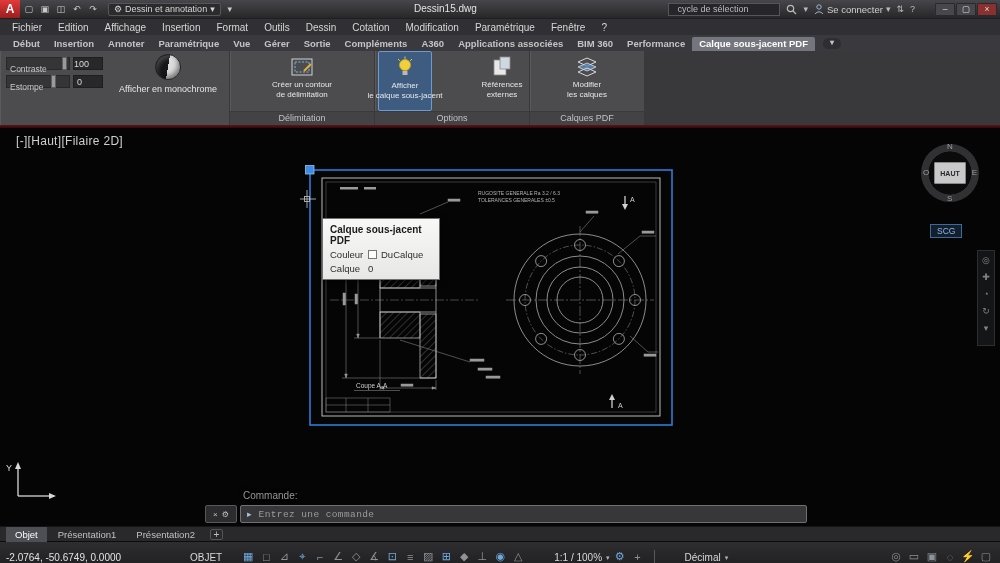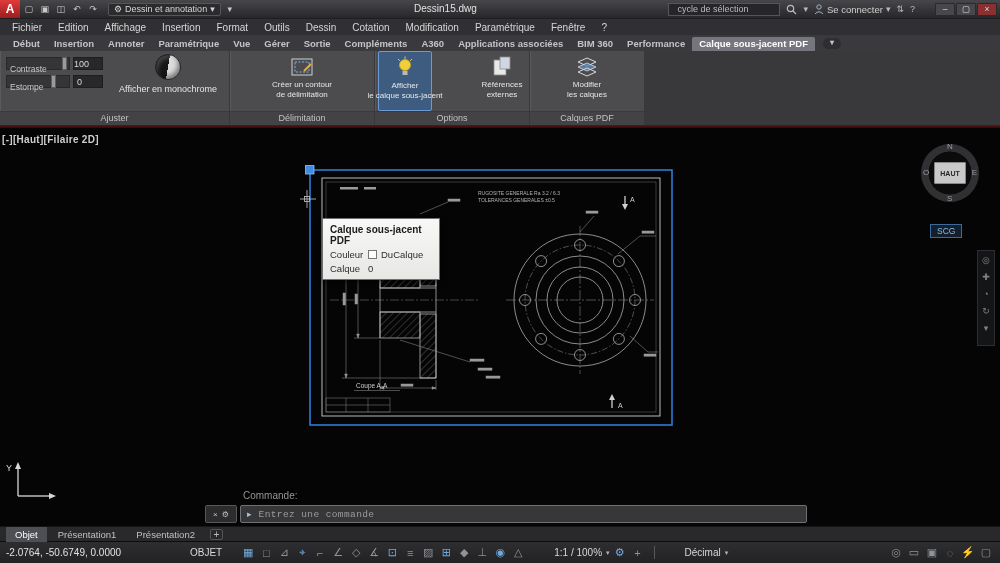--- a/index.html
+++ b/index.html
@@ -67,21 +67,21 @@
   .rbtn .tl { font-size:8px; color:#e6e6e8; text-align:center; line-height:9.5px; white-space:nowrap; }
   .rbtn.sel { background:#3d5c80; border:1px solid #6b9bd2; border-radius:2px; }
   .rbtn.sel2 { background:#3a5a80; border:1px solid #4f8fe0; border-radius:2px; }
   .delim-body { justify-content:space-around; padding:0 2px;gap:12px; }
   .opt-body { justify-content:space-between; padding:0 3px; }
   .opt-lbl { font-size:7.5px; }
   .red-strip { height:3px; background:linear-gradient(#611419,#2c0a0c); }
 
   
   .canvas { position:relative; height:398px; background:#050505; overflow:hidden; }
-  .vp-label { position:absolute; left:2px; top:6px; color:#cfcfcf; font-size:10px; letter-spacing:.3px;font-weight:bold; }
+  .vp-label { position:absolute; left:16px; top:6px; color:#cfcfcf; font-size:12px; letter-spacing:.3px; }
   .drawing { position:absolute; left:300px; top:30px; }
   .drawing text { font-family:"Liberation Sans",sans-serif; }
 
   .tooltip { position:absolute; left:322px; top:90px; width:118px; z-index:5;
              background:linear-gradient(#f8f8f7,#e7e7e5); border:1px solid #707070;
              box-shadow:2px 2px 5px rgba(0,0,0,.55); padding:5px 7px; }
   .tt-title { font-size:10px; font-weight:bold; color:#1b1b1b; margin-bottom:2px; }
   .tt-row { display:flex; align-items:center; font-size:9.5px; color:#2e2e2e; margin-top:3px; }
   .tt-label { width:38px; }
   .swatch { width:9px; height:9px; background:#fff; border:1px solid #777; margin-right:4px; }
@@ -119,21 +119,21 @@
 
   
   .layoutbar { height:15px; background:#29292c; border-top:1px solid #151517;
                display:flex; align-items:center; padding-left:6px; gap:2px; }
   .ltab { font-size:9.5px; color:#c0c0c2; padding:0 9px; height:15px; line-height:15px; }
   .ltab.active { background:#4e4e55; color:#fff; }
   .ltab-add { width:13px; height:11px; line-height:9px; text-align:center; color:#c0c0c2;
               border:1px solid #555; border-radius:2px; margin-left:4px; font-size:10px; }
 
   .statusbar { height:22px; background:linear-gradient(#2e2e31,#222225);
-               border-top:1px solid #0c0c0e; display:flex; align-items:center;
+               border-top:1px solid #0c0c0e; display:flex; align-items:flex-end;
                padding:0 6px; gap:2px; color:#d8d8da; font-size:10px; }
   .sb-coords { width:148px; color:#e2e2e4; }
   .sb-space { margin:0 16px 0 34px; }
   .sb-icon { width:16px; text-align:center; font-size:11px; color:#8e9398; }
   .sb-icon.on { color:#6fa8dc; }
   .sb-group { display:flex; align-items:center; gap:2px; }
   .sb-scale { margin-left:26px; display:flex; gap:4px; align-items:center; }
   .sb-units { margin-left:22px; display:flex; gap:4px; align-items:center; }
   .sb-caret { font-size:7px; color:#aeb2b6; }
   .sb-sep { width:1px; height:13px; background:#58585c; margin:0 6px; }
@@ -233,21 +233,20 @@
               <div class="slider-handle" style="left:44px"></div>
             </div>
             <div class="slider-value">0</div>
           </div>
         </div>
         <div class="big-btn mono-btn">
           <div class="sphere"></div>
           <div class="big-lbl">Afficher en monochrome</div>
         </div>
       </div>
-      <div class="panel-label">Ajuster</div>
     </div>
 
     <div class="panel" style="width:145px">
       <div class="panel-body delim-body">
         <div class="rbtn" style="width:72px">
           <div class="ic">
             <svg width="24" height="22">
               <rect x="2" y="3" width="20" height="16" fill="none" stroke="#cfcfcf" stroke-width="1"></rect>
               <rect x="5" y="6" width="14" height="10" fill="none" stroke="#7fb2e5" stroke-width="1" stroke-dasharray="2 1.5"></rect>
               <line x1="14" y1="15" x2="21" y2="8" stroke="#e0b23a" stroke-width="2"></line>

